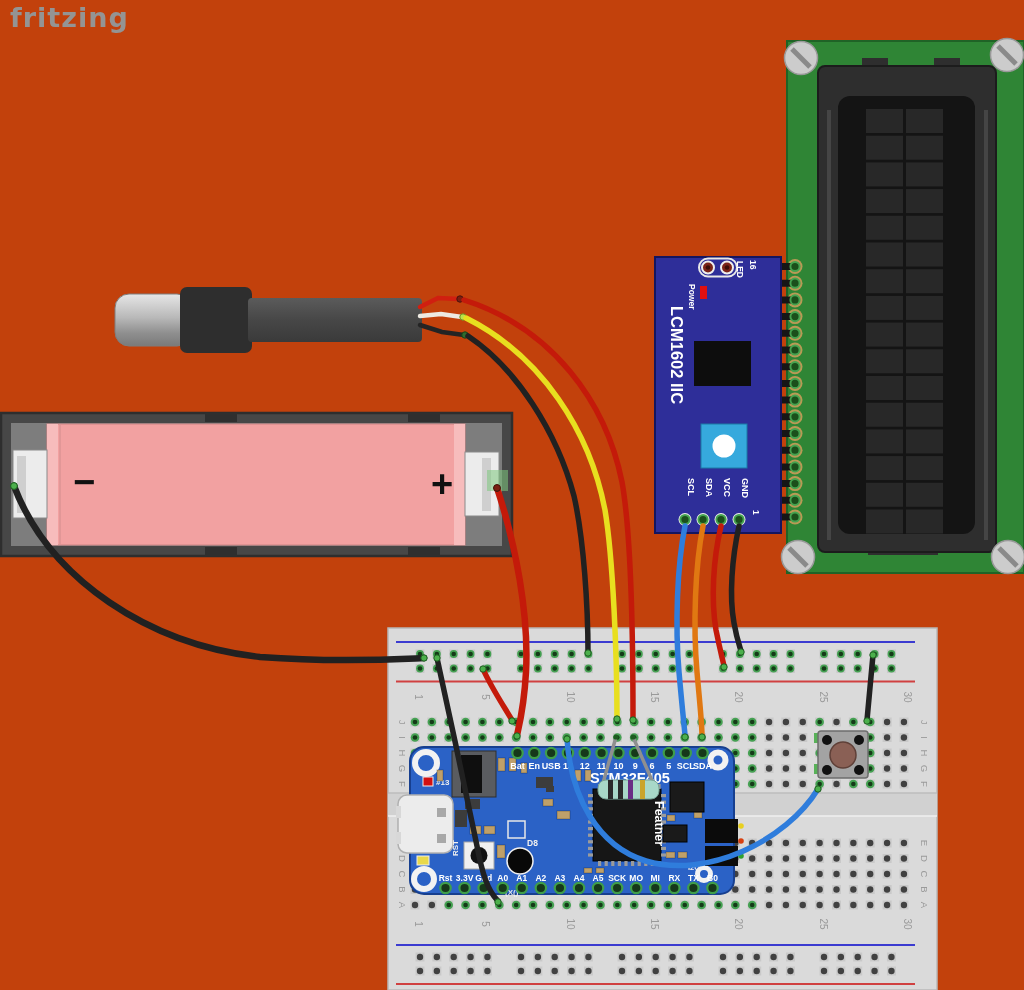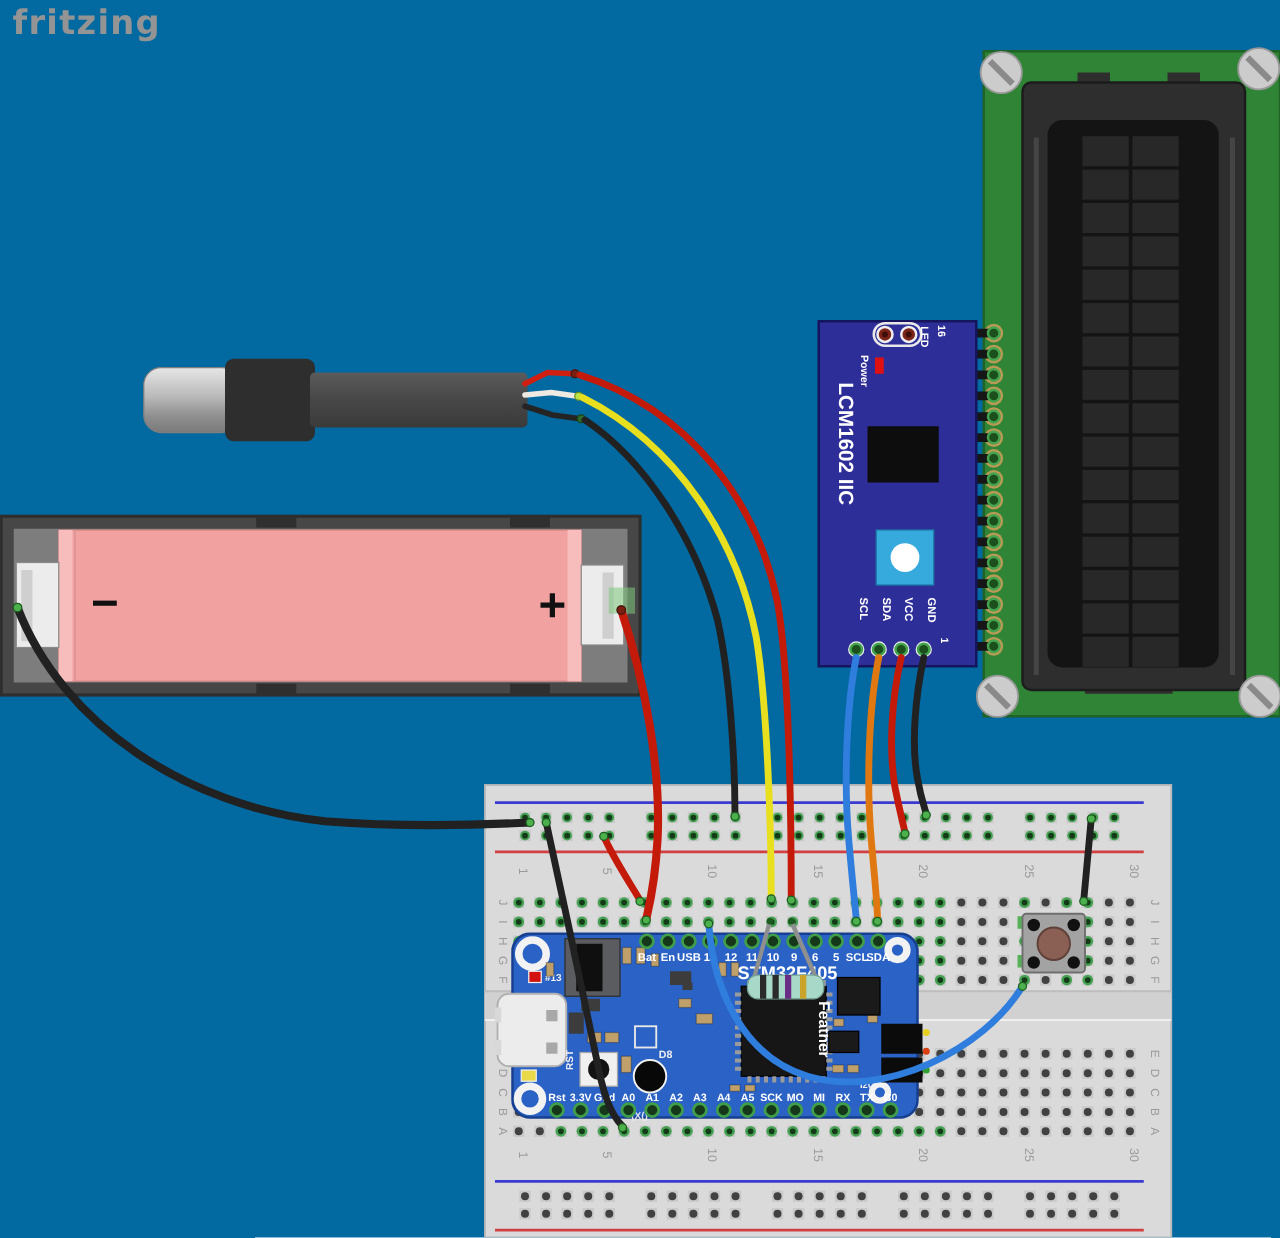--- a/index.html
+++ b/index.html
@@ -1,16 +1,16 @@
 <!DOCTYPE html>
 <html><head>
 <meta charset="utf-8">
 <style>
   html,body{margin:0;padding:0;background:#ffffff;}
-  .stage{position:relative;width:1024px;height:990px;background:#0369a1;overflow:hidden;}
+  .stage{position:relative;width:1024px;height:990px;background:#c2410c;overflow:hidden;}
   text{font-family:"Liberation Sans",sans-serif;}
   .logo{font-family:"DejaVu Sans",sans-serif;font-weight:bold;fill:#949494;font-size:27px;letter-spacing:1px;}
   .bbnum{fill:#9a9a9a;font-size:10px;}
   .bbletter{fill:#9a9a9a;font-size:9.5px;}
   .pinlab{fill:#ffffff;font-weight:bold;font-size:9px;}
   .pinlab2{fill:#ffffff;font-weight:bold;font-size:8.5px;}
   .lcmlab{fill:#ffffff;font-weight:bold;}
   .smallwhite{fill:#f0f0f0;font-weight:bold;}
 </style>
 </head>

